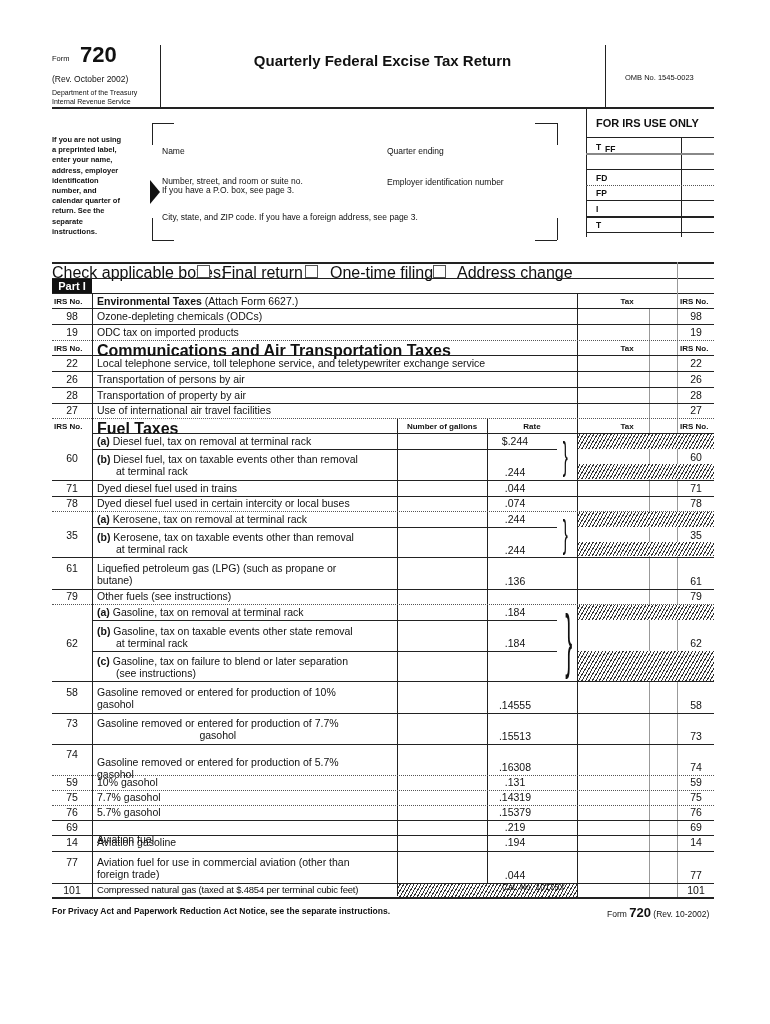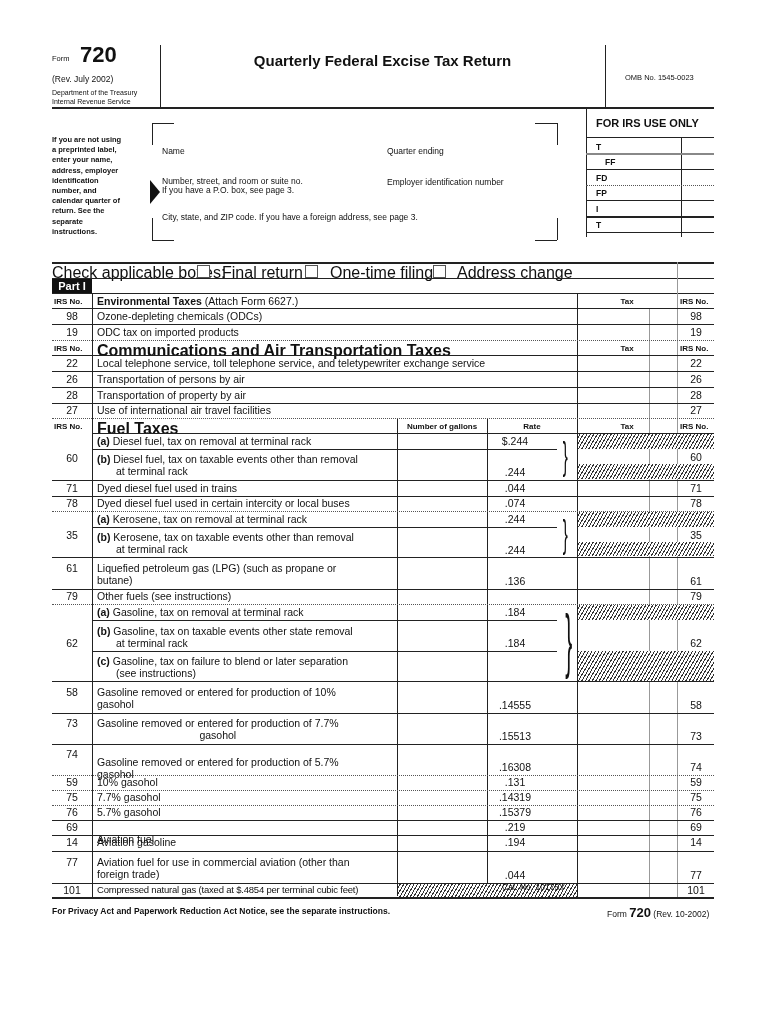--- a/index.html
+++ b/index.html
@@ -20,21 +20,21 @@
   .irs-r{position:absolute;left:678px;width:36px;text-align:center;font-size:10.5px;}
   .hatch{position:absolute;background:repeating-linear-gradient(-60deg,#333 0 1px,#fff 1px 3px);}
   .cb{position:absolute;width:11px;height:11px;border:1px solid #555;background:#fff;}
   .brace{position:absolute;font-size:11px;}
 </style>
 </head>
 <body>
 
 <div class="abs t7" style="left:52px;top:54px;">Form</div>
 <div class="abs bold" style="left:80px;top:42px;font-size:22px;">720</div>
-<div class="abs t8" style="left:52px;top:74px;">(Rev. July 2002)</div>
+<div class="abs t8" style="left:52px;top:74px;">(Rev. October 2002)</div>
 <div class="abs" style="left:52px;top:88px;font-size:7px;line-height:9px;">
   <div>Department of the Treasury</div>
   <div>Internal Revenue Service</div>
 </div>
 <div class="vl" style="left:160px;top:45px;height:62px;"></div>
 <div class="abs bold" style="left:160px;width:445px;top:52px;text-align:center;font-size:15px;">Quarterly Federal Excise Tax Return</div>
 <div class="vl" style="left:605px;top:45px;height:62px;"></div>
 <div class="abs t7" style="left:625px;top:73px;">OMB No. 1545-0023</div>
 <div class="hl" style="left:52px;width:662px;top:107px;border-top-width:2px;"></div>
 
@@ -70,21 +70,21 @@
 <div class="abs t8" style="left:387px;top:177px;">Employer identification number</div>
 <div class="abs t8" style="left:162px;top:212px;">City, state, and ZIP code. If you have a foreign address, see page 3.</div>
 
 <div class="vl" style="left:586px;top:107px;height:130px;"></div>
 <div class="abs bold" style="left:596px;top:117px;font-size:11px;">FOR IRS USE ONLY</div>
 <div class="hl" style="left:586px;width:128px;top:137px;"></div>
 <div class="vl" style="left:681px;top:137px;height:100px;"></div>
 <div>
   <div class="abs bold t8" style="left:596px;top:142px;">T</div>
   <div class="hl" style="left:586px;width:128px;top:153px;border-top:2px solid #888;"></div>
-  <div class="abs bold t8" style="left:596px;top:157px;padding-left:9px;">FF</div>
+  <div class="abs bold t8" style="left:596px;top:144px;padding-left:9px;">FF</div>
   <div class="hl" style="left:586px;width:128px;top:169px;"></div>
   <div class="abs bold t8" style="left:596px;top:173px;">FD</div>
   <div class="hl dot" style="left:586px;width:128px;top:185px;"></div>
   <div class="abs bold t8" style="left:596px;top:188px;">FP</div>
   <div class="hl" style="left:586px;width:128px;top:200px;"></div>
   <div class="abs bold t8" style="left:596px;top:204px;">I</div>
   <div class="hl" style="left:586px;width:128px;top:216px;border-top-width:2px;"></div>
   <div class="abs bold t8" style="left:596px;top:220px;">T</div>
   <div class="hl" style="left:586px;width:128px;top:232px;"></div>
 </div>

